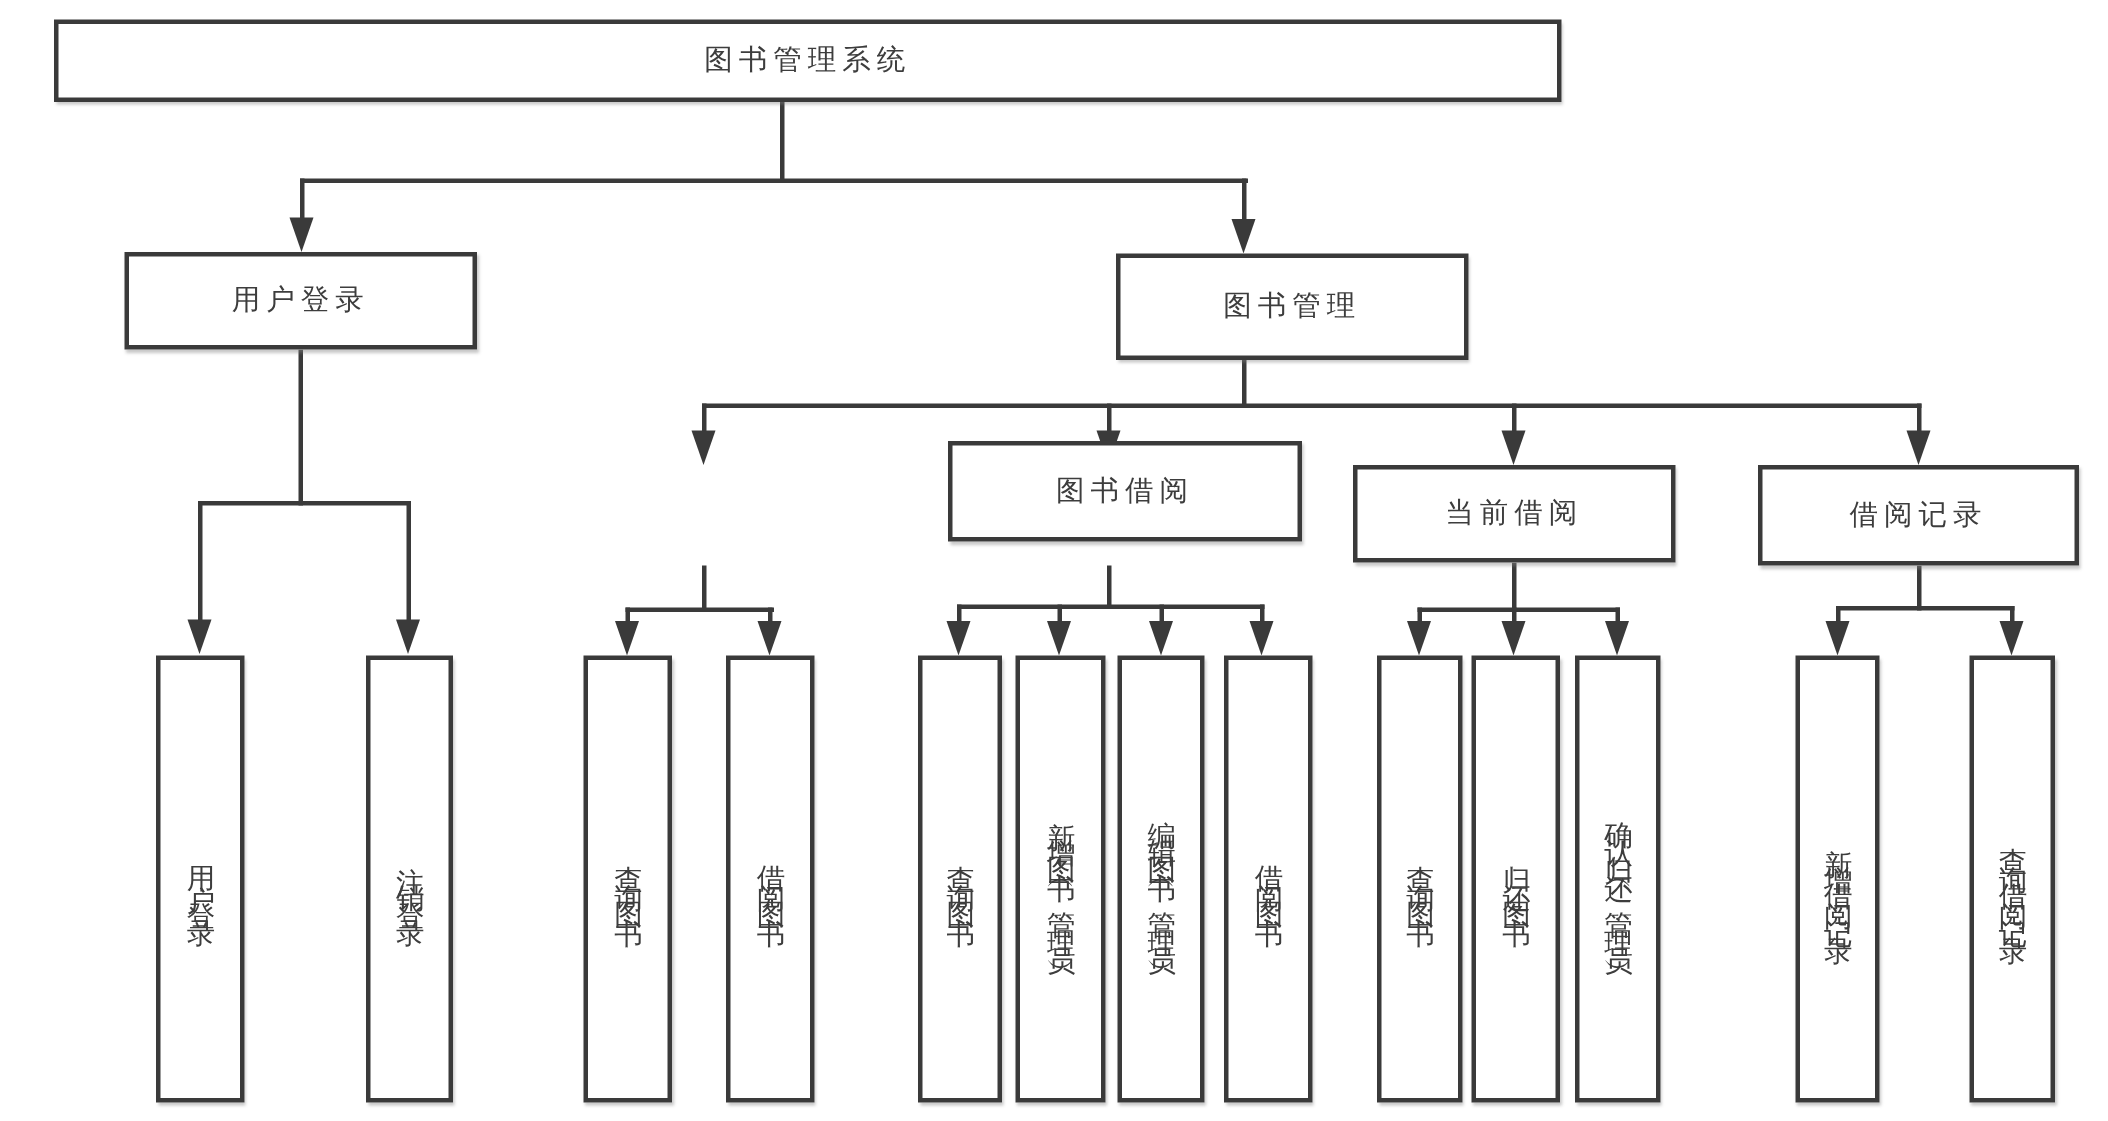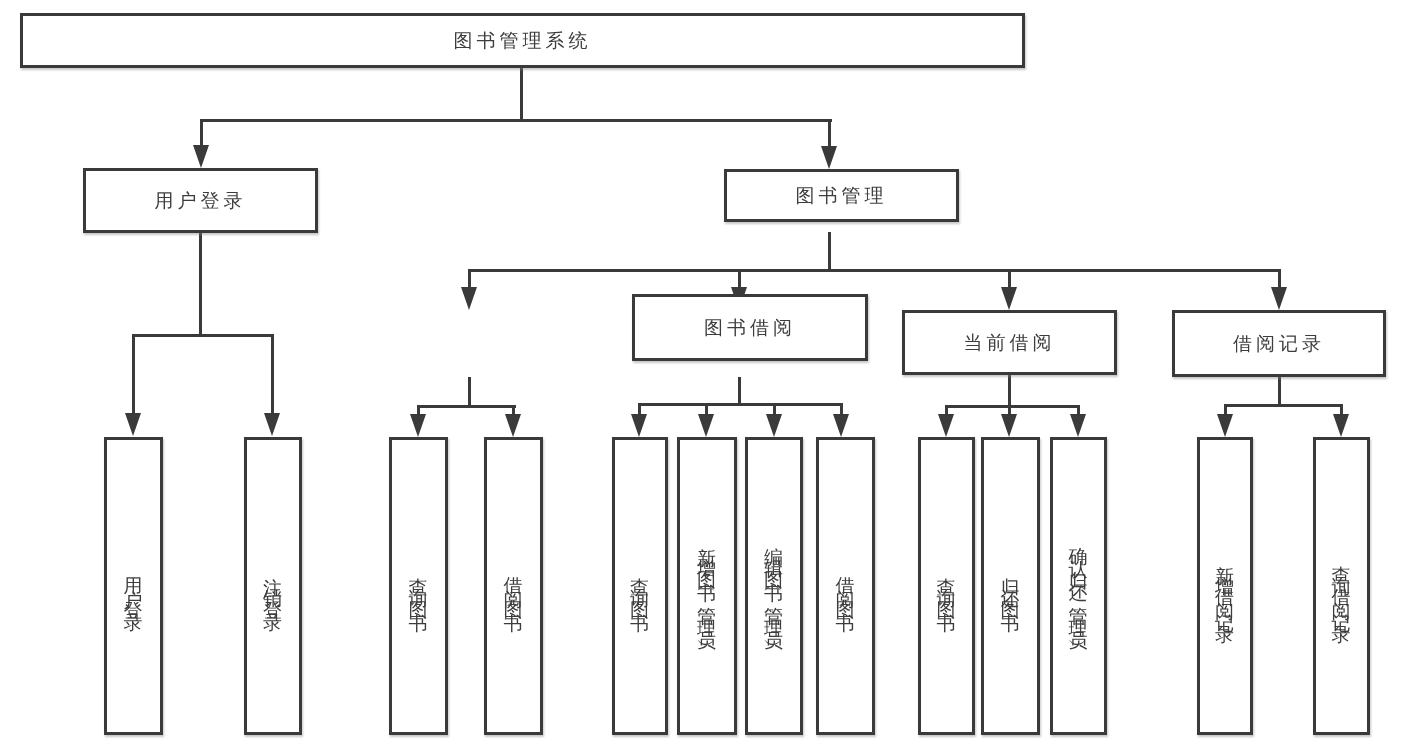--- a/index.html
+++ b/index.html
@@ -117,28 +117,28 @@
   <div class="line" style="left:1077px;top:405px;width:3px;height:12px"></div>
   <div class="arrow" style="left:1070px;top:414px"></div>
 
   <div class="line" style="left:1278px;top:377px;width:3px;height:30px"></div>
   <div class="line" style="left:1224px;top:404px;width:119px;height:3px"></div>
   <div class="line" style="left:1224px;top:404px;width:3px;height:13px"></div>
   <div class="arrow" style="left:1217px;top:414px"></div>
   <div class="line" style="left:1340px;top:404px;width:3px;height:13px"></div>
   <div class="arrow" style="left:1333px;top:414px"></div>
 
-  <div class="node" style="left:20px;top:13px;width:1005px;height:55px">
+  <div class="node" style="left:36px;top:13px;width:1005px;height:55px">
     <span class="lbl">图书管理系统</span>
   </div>
 
   <div class="node" style="left:83px;top:168px;width:235px;height:65px">
     <span class="lbl">用户登录</span>
   </div>
-  <div class="node" style="left:724px;top:169px;width:235px;height:53px">
+  <div class="node" style="left:744px;top:169px;width:235px;height:71px">
     <span class="lbl">图书管理</span>
   </div>
 
   <div class="node" style="left:632px;top:294px;width:236px;height:67px">
     <span class="lbl">图书借阅</span>
   </div>
   <div class="node" style="left:902px;top:310px;width:215px;height:65px">
     <span class="lbl">当前借阅</span>
   </div>
   <div class="node" style="left:1172px;top:310px;width:214px;height:67px">

